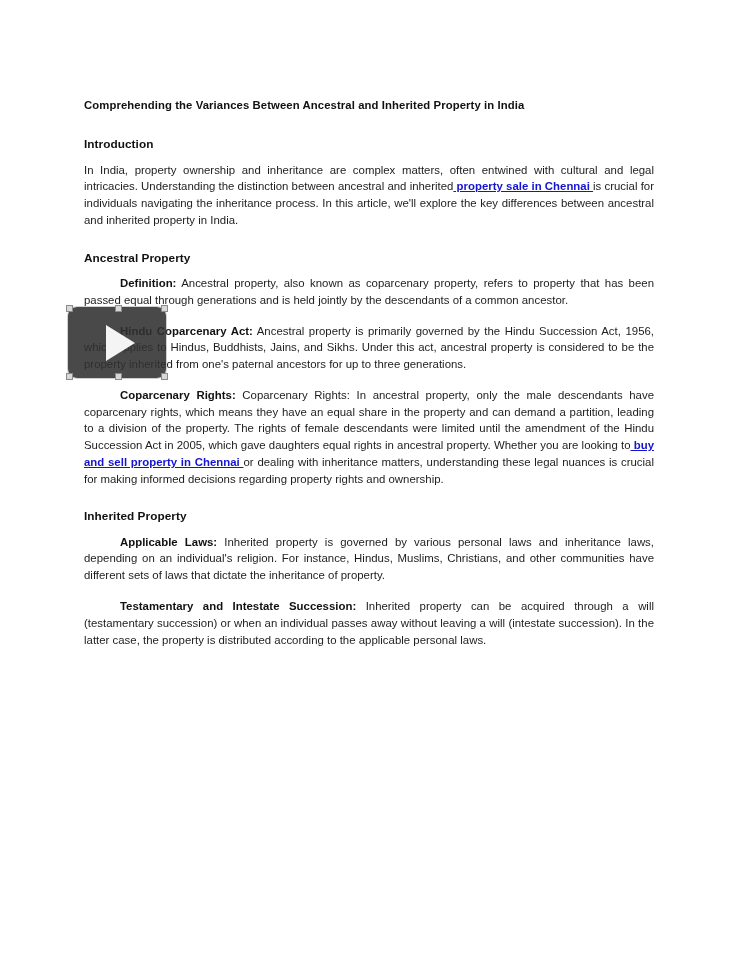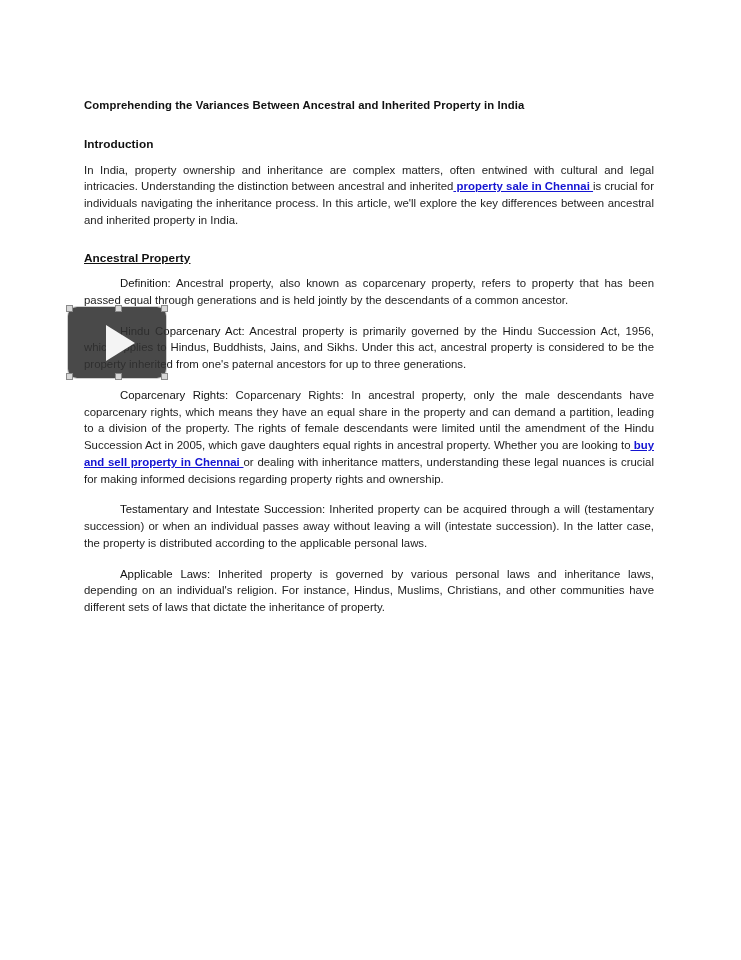--- a/index.html
+++ b/index.html
@@ -38,32 +38,31 @@
   .section-heading {
     font-size: 11.8px;
     font-weight: bold;
     color: #111111;
     margin: 12px 0 9px 0;
     line-height: 1.3;
     letter-spacing: 0.05px;
   }
   .section-heading.spaced-top {
     margin-top: 22px;
-    text-decoration: underline;
   }
   p.body {
     font-size: 11.4px;
     line-height: 1.47;
     margin: 0 0 14px 0;
     text-align: justify;
     color: #1c1c1c;
     letter-spacing: 0.01px;
   }
   .lead {
-    font-weight: normal;
+    font-weight: bold;
     color: #111111;
     padding-left: 36px;
   }
   a.doclink {
     color: #1414d2;
     text-decoration: underline;
     font-weight: bold;
   }
   
   .video-overlay {
@@ -116,25 +115,26 @@
 
     <div class="section-heading spaced-top">Ancestral Property</div>
 
     <p class="body"><span class="lead">Definition:</span><span> Ancestral property, also known as coparcenary property, refers to property that has been passed equal through generations and is held jointly by the descendants of a common ancestor.</span></p>
 
     <p class="body"><span class="lead">Hindu Coparcenary Act:</span><span> Ancestral property is primarily governed by the Hindu Succession Act, 1956, which applies to Hindus, Buddhists, Jains, and Sikhs. Under this act, ancestral property is considered to be the property inherited from one's paternal ancestors for up to three generations.</span></p>
 
     <p class="body"><span class="lead">Coparcenary Rights:</span><span> Coparcenary Rights: In ancestral property, only the male descendants have coparcenary rights, which means they have an equal share in the property and can demand a partition, leading to a division of the property. The rights of female descendants were limited until the amendment of the Hindu Succession Act in 2005, which gave daughters equal rights in ancestral property. Whether you are looking to</span><a class="doclink" href="#"> buy and sell property in Chennai </a><span>or dealing with inheritance matters, understanding these legal nuances is crucial for making informed decisions regarding property rights and ownership.</span></p>
 
 
+    <div class="section-heading spaced-top">Inherited Property</div>
 
 
+    <p class="body"><span class="lead">Applicable Laws:</span><span> Inherited property is governed by various personal laws and inheritance laws, depending on an individual's religion. For instance, Hindus, Muslims, Christians, and other communities have different sets of laws that dictate the inheritance of property.</span></p>
+
     <p class="body"><span class="lead">Testamentary and Intestate Succession:</span><span> Inherited property can be acquired through a will (testamentary succession) or when an individual passes away without leaving a will (intestate succession). In the latter case, the property is distributed according to the applicable personal laws.</span></p>
-
-    <p class="body"><span class="lead">Applicable Laws:</span><span> Inherited property is governed by various personal laws and inheritance laws, depending on an individual's religion. For instance, Hindus, Muslims, Christians, and other communities have different sets of laws that dictate the inheritance of property.</span></p>
 
   </div>
 
   <div class="video-overlay">
     <span class="handle tl"></span>
     <span class="handle tc"></span>
     <span class="handle tr"></span>
     <span class="handle bl"></span>
     <span class="handle bc"></span>
     <span class="handle br"></span>

